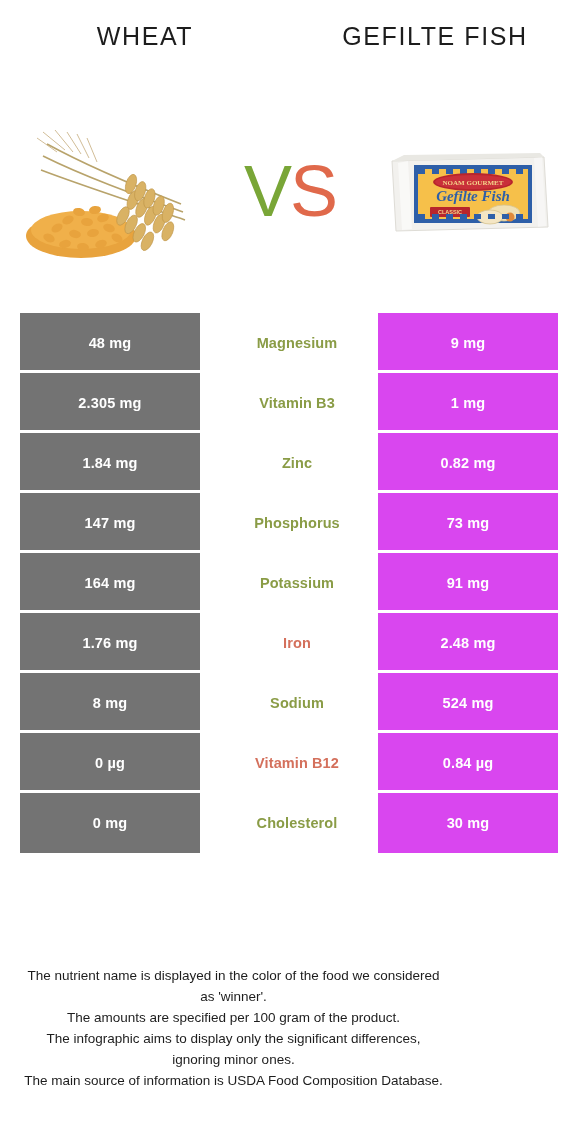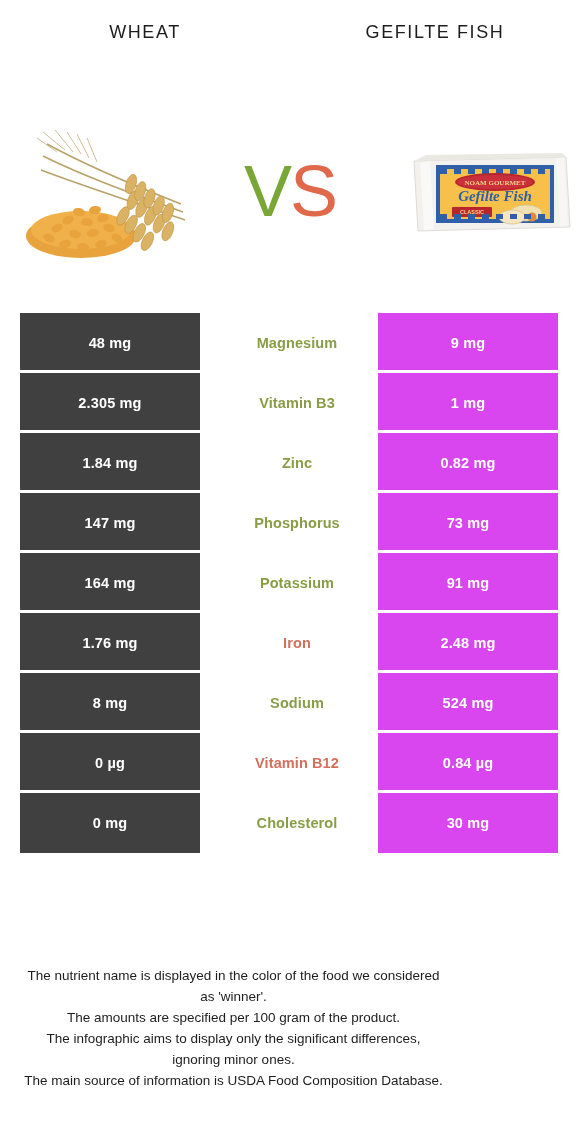--- a/index.html
+++ b/index.html
@@ -22,21 +22,21 @@
     position: absolute;
     top: 0;
     left: 0;
     width: 580px;
     height: 78px;
   }
   .food-title {
     position: absolute;
     top: 22px;
     font-family: "Liberation Sans", sans-serif;
-    font-size: 18px;
+    font-size: 25px;
     font-weight: 300;
     letter-spacing: 1.6px;
     color: #1d1d1d;
     text-transform: uppercase;
     text-align: center;
     white-space: nowrap;
   }
   .food-title.left  { left: 0;   width: 290px; }
   .food-title.right { left: 290px; width: 290px; }
 
@@ -50,21 +50,21 @@
   }
   .hero-item {
     position: absolute;
     top: 0;
     height: 225px;
     display: flex;
     align-items: center;
     justify-content: center;
   }
   .hero-left  { left: 0;   width: 225px; }
-  .hero-right { left: 355px; width: 225px; justify-content: flex-end; }
+  .hero-right { left: 355px; width: 225px; }
 
   .vs-wrap {
     position: absolute;
     left: 225px;
     top: 0;
     width: 130px;
     height: 225px;
     display: flex;
     align-items: center;
     justify-content: center;
@@ -99,21 +99,21 @@
   .cell {
     display: flex;
     align-items: center;
     justify-content: center;
     font-size: 14.5px;
     font-weight: 600;
     letter-spacing: 0.15px;
   }
   .cell-left {
     width: 180px;
-    background: #404040;
+    background: #737373;
     color: #ffffff;
   }
   .cell-mid {
     width: 178px;
     background: #ffffff;
     padding-left: 16px;
   }
   .cell-right {
     width: 180px;
     background: #d946ef;

